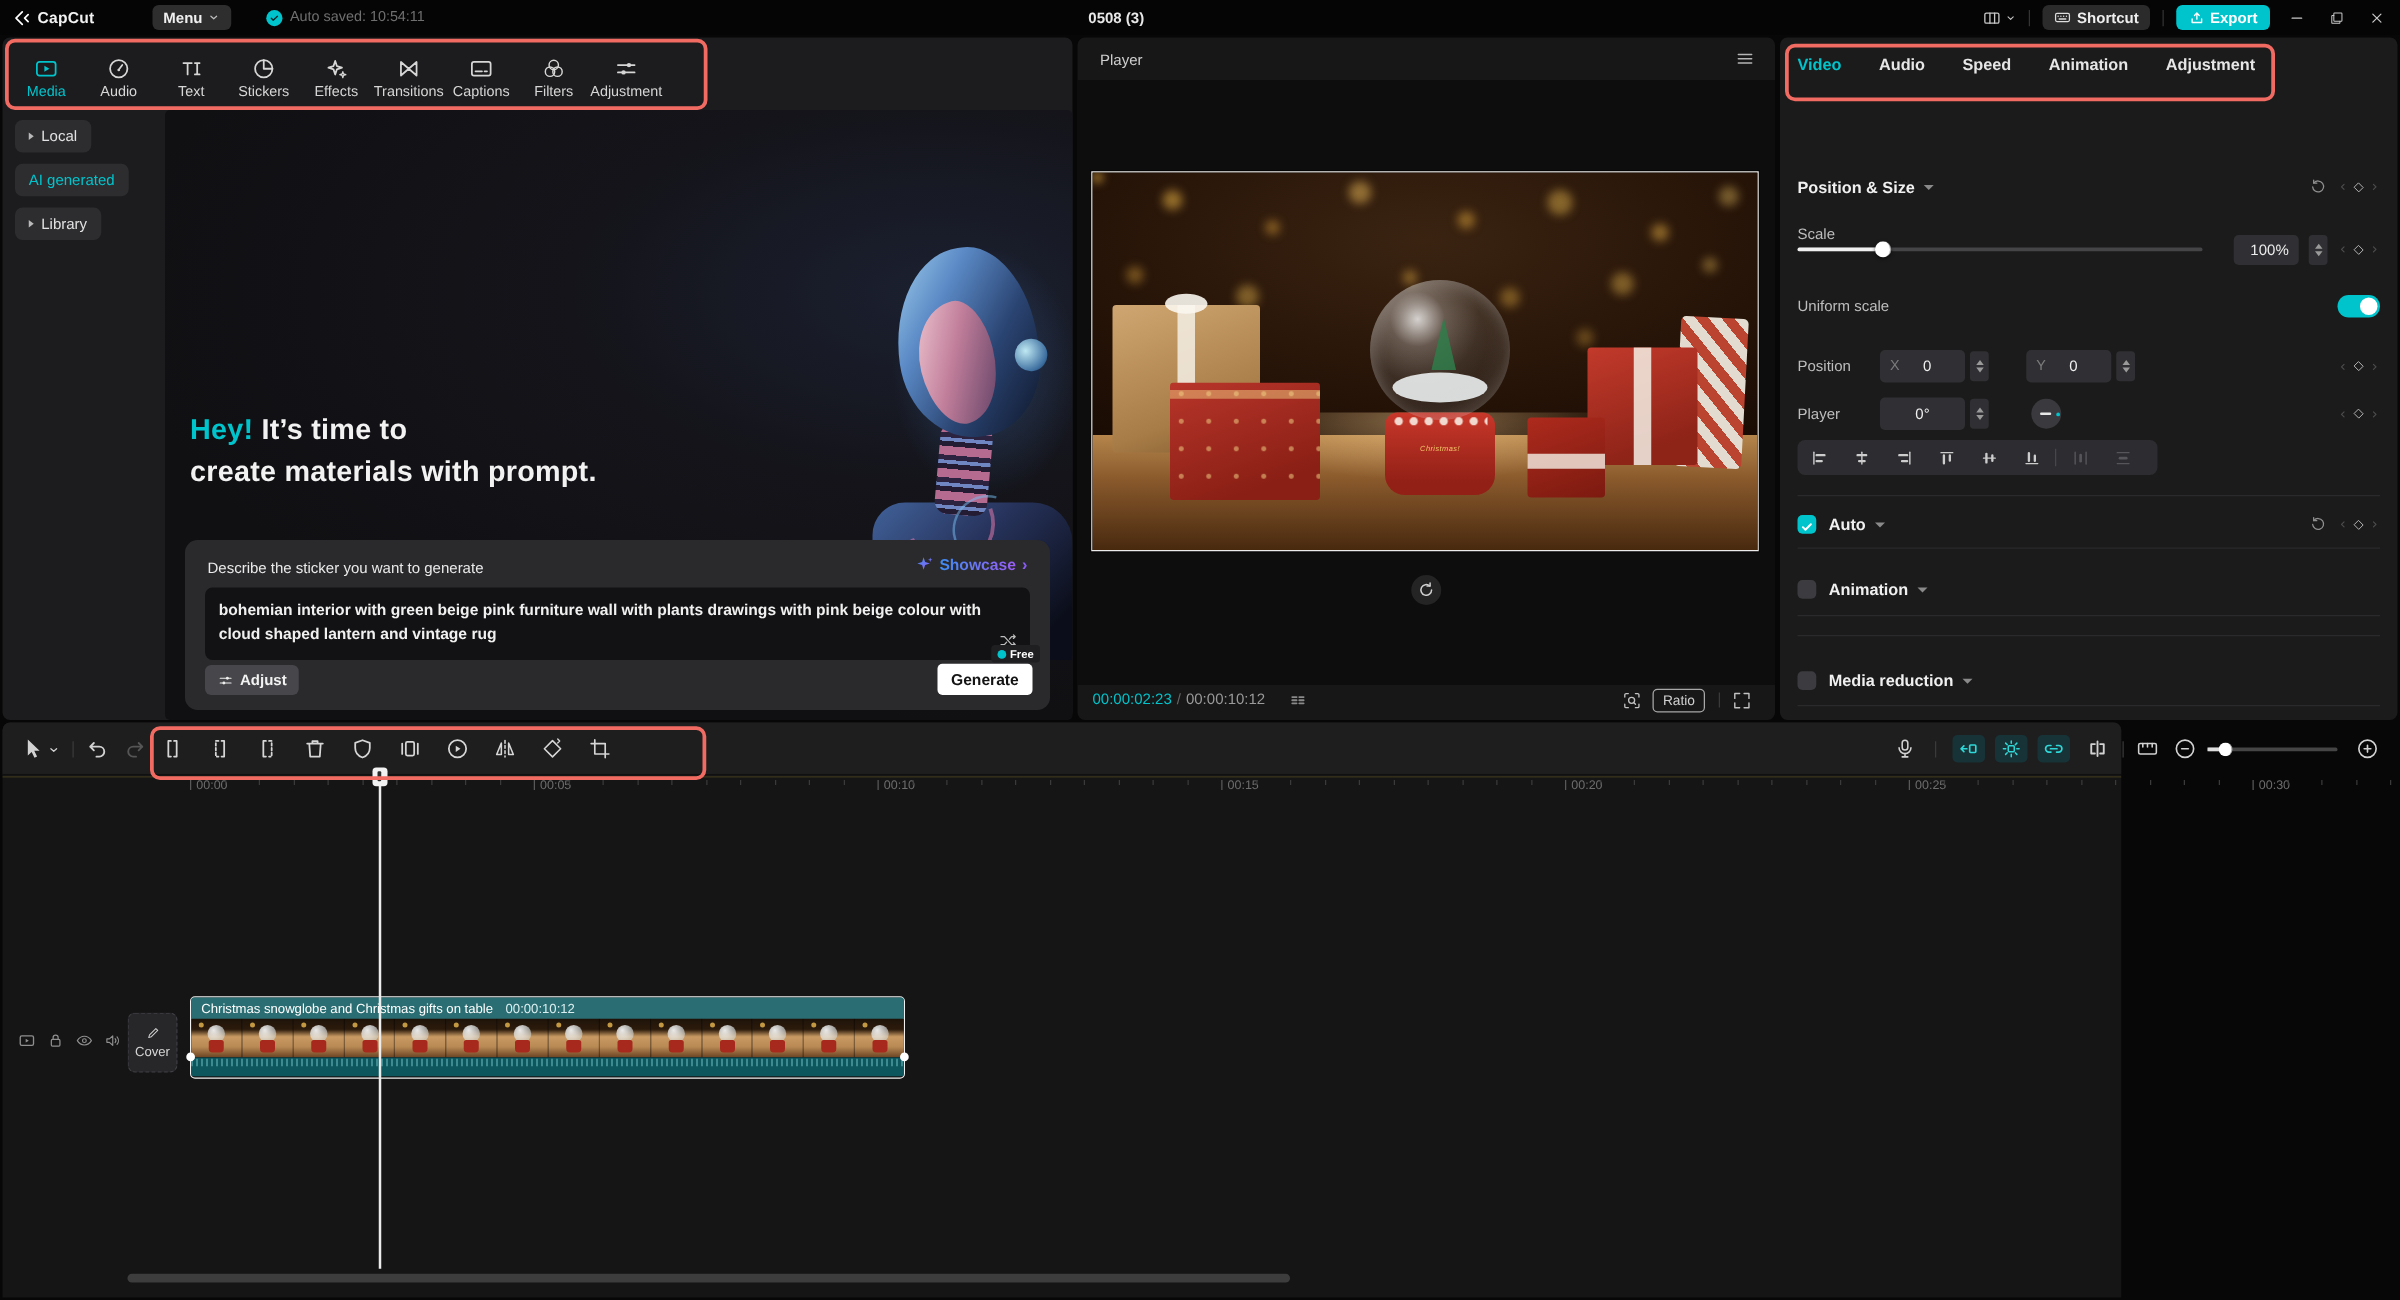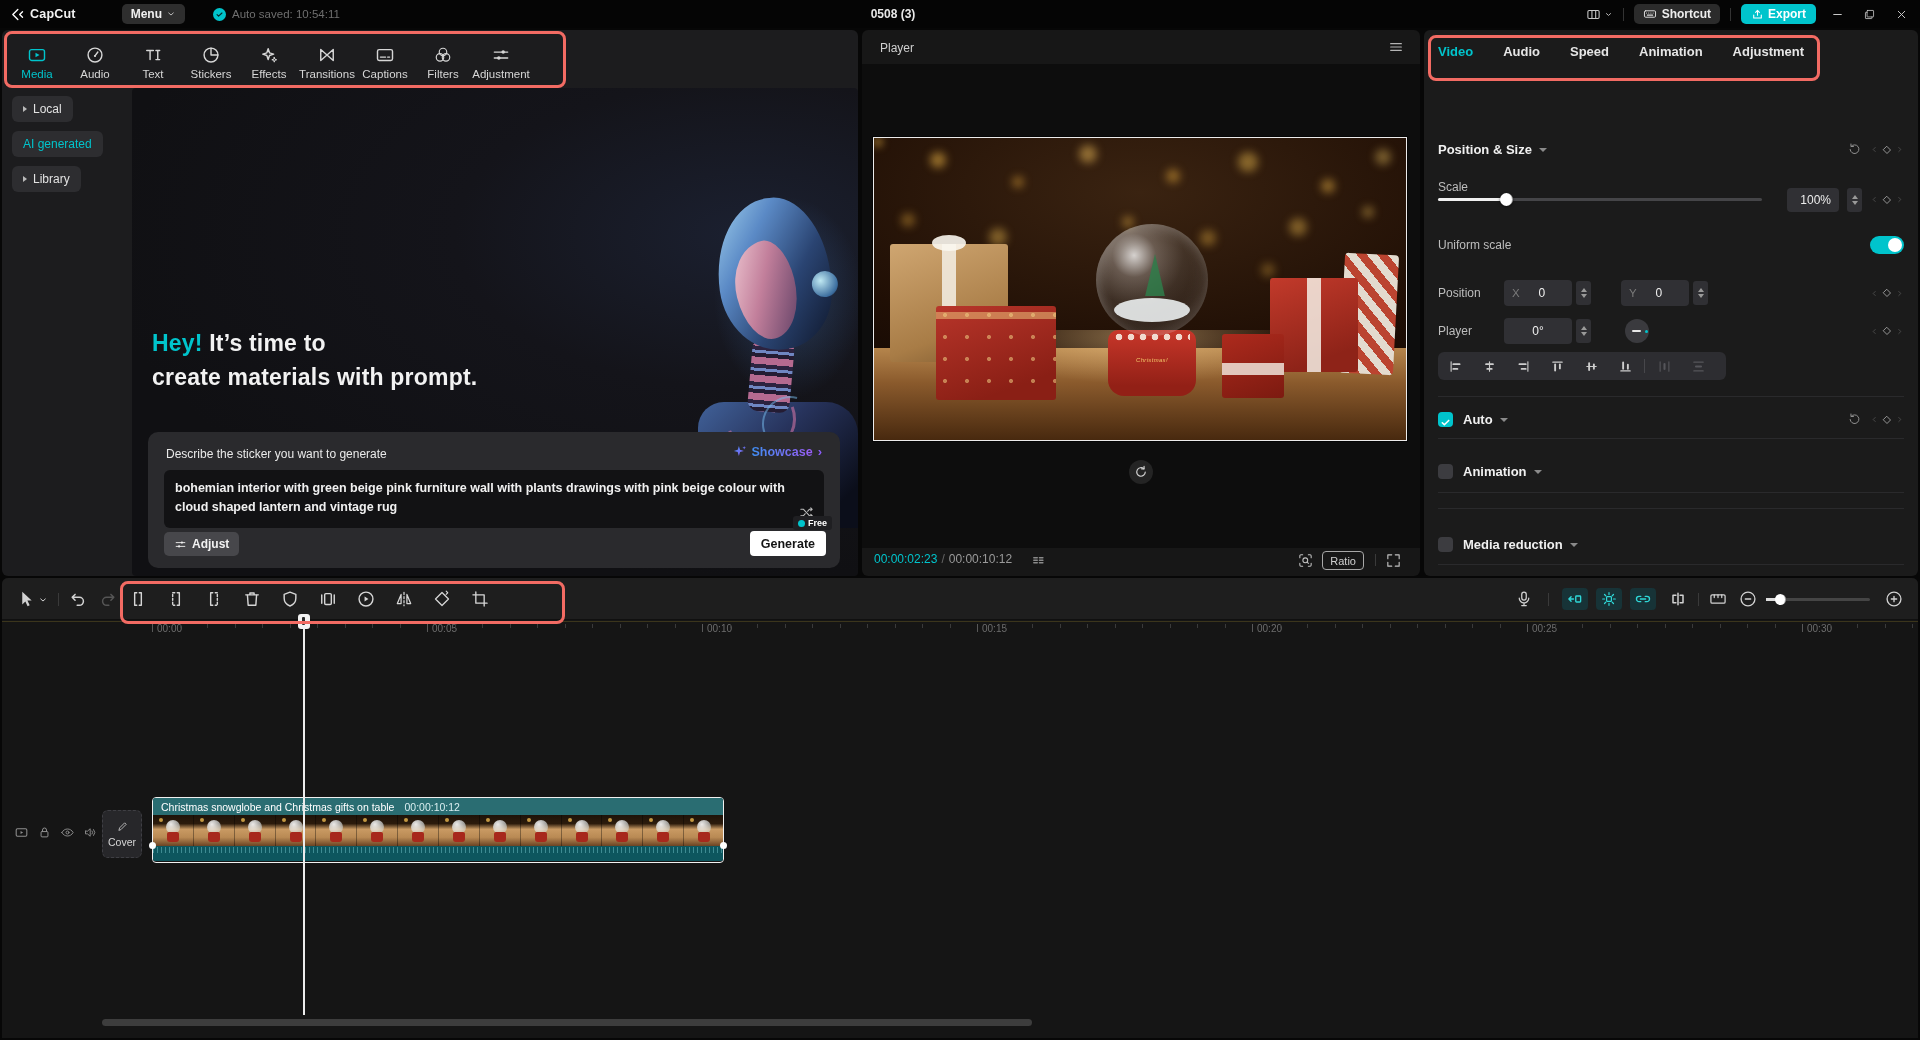--- a/index.html
+++ b/index.html
@@ -32,21 +32,21 @@
   .export-btn .ic { width:13px; height:13px; color:#fff; }
   .export-btn span { font-size:12px; font-weight:700; color:#fff; }
   .win-btn { width:22px; height:20px; color:#c9c9c9; cursor:pointer; display:flex; align-items:center; justify-content:center; }
   .win-btn .ic { width:13px; height:13px; }
 
   
   .panel { position:absolute; background:#1d1d1d; border-radius:6px; }
   #media-panel  { left:2px;    top:30px; width:856px; height:546px; background:#1c1c1e; }
   #player-panel { left:862px;  top:30px; width:558px; height:546px; background:#171717; }
   #props-panel  { left:1424px; top:30px; width:494px; height:546px; background:#1b1b1b; }
-  #timeline-panel { left:2px;  top:578px; width:1916px; height:460px; background:#151515; border-radius:6px 6px 0 0; }
+  #timeline-panel { left:2px;  top:578px; width:1695px; height:460px; background:#151515; border-radius:6px 6px 0 0; }
 
   
   .redbox { position:absolute; border:3px solid #f26b63; border-radius:8px; pointer-events:none; z-index:50; }
 
   
   #media-toolbar { position:absolute; left:6px; top:6px; height:52px; display:flex; align-items:center; }
   .tb-item { width:58px; display:flex; flex-direction:column; align-items:center; gap:3px; cursor:pointer; color:#d6d6d6; }
   .tb-item .ic { width:20px; height:20px; }
   .tb-item .tb-label { font-size:11.5px; }
   .tb-item.active { color:#00c4cc; }

